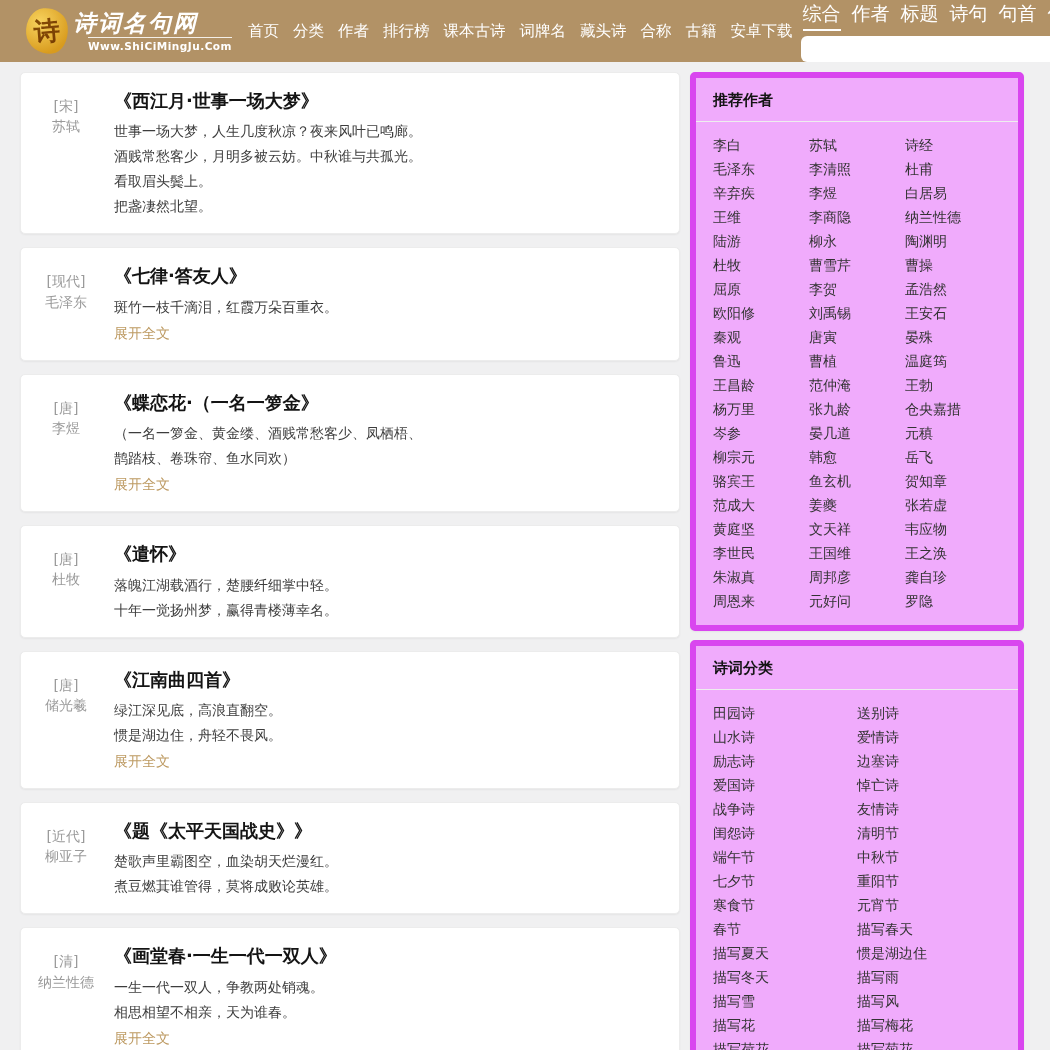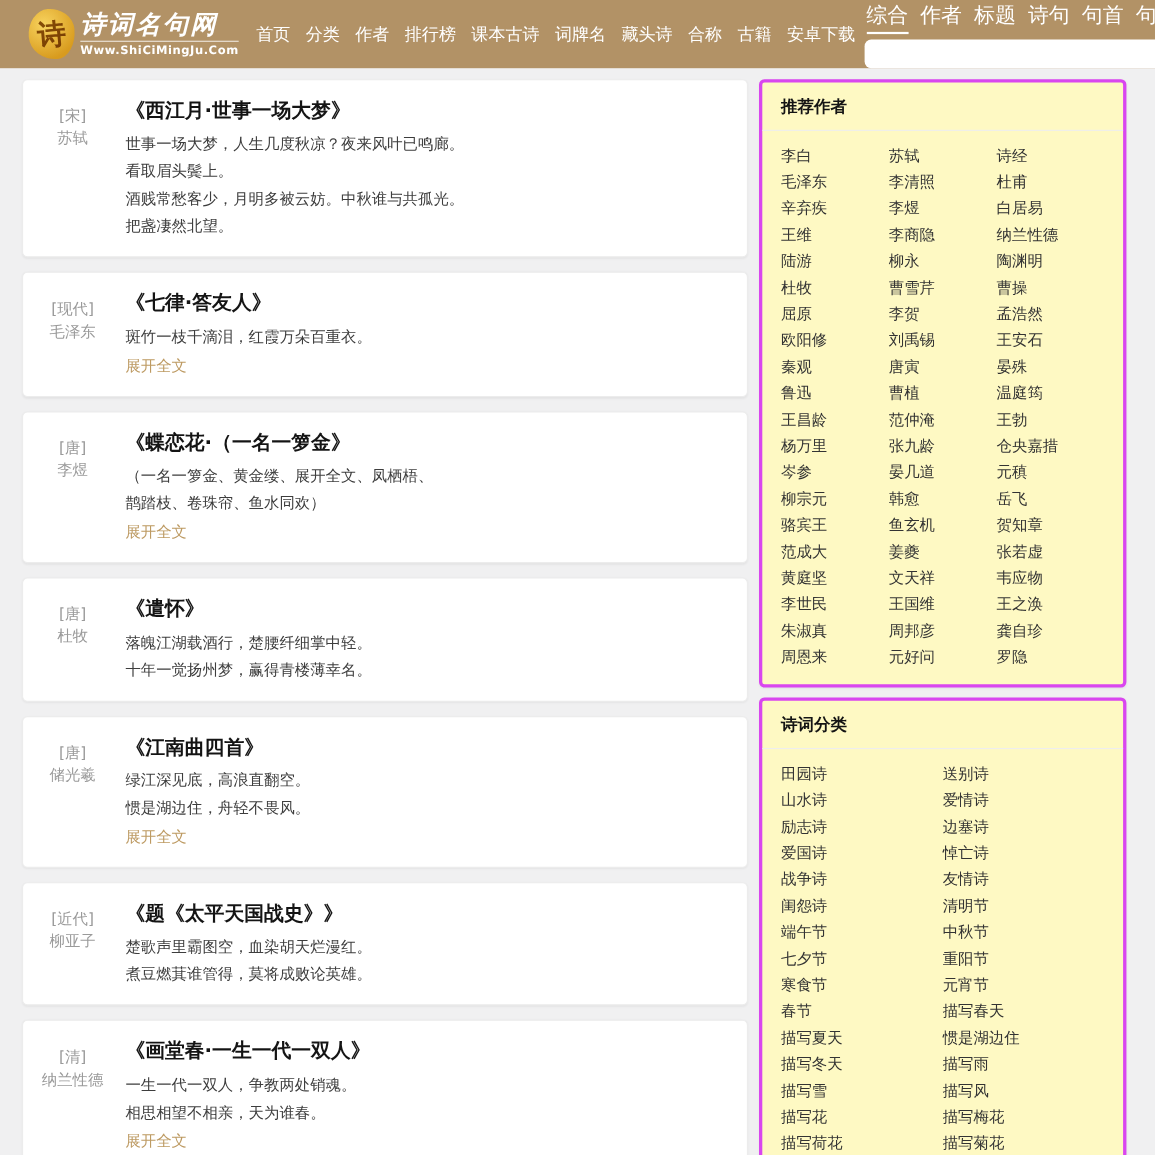--- a/index.html
+++ b/index.html
@@ -25,21 +25,21 @@
   }
   .seal span { color:#b2741f; mix-blend-mode:multiply; font-size:26px; font-weight:bold; color:#8a5d10; }
   .logo-title {
     font-family:"DejaVu Serif","Liberation Serif",serif;
     font-style:italic; font-weight:bold; color:#fff;
     font-size:23px; letter-spacing:2px; line-height:1; white-space:nowrap;
   }
   .logo-url {
     font-size:10.5px; font-weight:bold; color:#fff;
     border-top:1.5px solid rgba(255,255,255,.85);
-    margin-top:3px; padding-top:2px; letter-spacing:.5px;
+    margin-top:3px; padding-top:2px; letter-spacing:.5px;margin-left:15px;
   }
   .main-nav { display:flex; gap:14px; margin-left:8px; white-space:nowrap; }
   .nav-item { color:#fff; font-size:15.5px; text-decoration:none; cursor:pointer; }
   .search-area { margin-left:auto; width:341px; flex:none; }
   .search-tabs { display:flex; gap:11px; margin:1px 2px 5px; }
   .search-tab { color:#fff; font-size:19px; text-decoration:none; cursor:pointer; padding-bottom:2px; }
   .search-tab.active { border-bottom:2px solid #fff; }
   .search-box {
     background:#fff; border-radius:6px; height:26px;
     display:flex; align-items:center; padding:0 7px 0 10px;
@@ -60,21 +60,21 @@
   .meta { width:66px; flex:none; text-align:center; color:#9a9a9a; font-size:14px; padding-top:7px; line-height:1.45; }
   .card-body { margin-left:15px; min-width:0; }
   .poem-title {
     font-size:18px; font-weight:bold; color:#141414;
     margin:0 0 7px; line-height:1.3; cursor:pointer;
   }
   .line { font-size:14px; line-height:25px; color:#3d3d3d; }
   .expand { color:#bd9a62; font-size:14px; line-height:26px; cursor:pointer; display:inline-block; text-decoration:none; }
   
   .sidebar { flex:1; min-width:0; }
-  .panel { background:#fef9c3; border:3px solid #d946ef; border-radius:5px; box-shadow:0 1px 2px rgba(0,0,0,.05); margin-bottom:9px; }
+  .panel { background:#f0abfc; border:6px solid #d946ef; border-radius:5px; box-shadow:0 1px 2px rgba(0,0,0,.05); margin-bottom:9px; }
   .panel-title { font-size:15px; font-weight:bold; color:#141414; margin:0; padding:13px 17px 11px; border-bottom:1px solid #eee; }
   .grid { display:grid; padding:11px 17px 12px; }
   .grid.authors { grid-template-columns:repeat(3,1fr); }
   .grid.cats { grid-template-columns:repeat(2,1fr); }
   .cell { font-size:14px; line-height:24px; color:#333; text-decoration:none; cursor:pointer; white-space:nowrap; }
 </style>
 </head>
 <body>
 
 <header class="site-header">
@@ -120,22 +120,22 @@
   <main class="poem-list">
   <div class="card">
     <div class="meta">
       <div class="dynasty">[宋]</div>
       <div class="author">苏轼</div>
     </div>
     <div class="card-body">
       <h3 class="poem-title">《西江月·世事一场大梦》</h3>
       <div class="lines">
             <div class="line">世事一场大梦，人生几度秋凉？夜来风叶已鸣廊。</div>
+            <div class="line">酒贱常愁客少，月明多被云妨。中秋谁与共孤光。</div>
             <div class="line">看取眉头鬓上。</div>
-            <div class="line">酒贱常愁客少，月明多被云妨。中秋谁与共孤光。</div>
             <div class="line">把盏凄然北望。</div>
           </div>
 
     </div>
   </div>
 
   <div class="card">
     <div class="meta">
       <div class="dynasty">[现代]</div>
       <div class="author">毛泽东</div>
@@ -150,21 +150,21 @@
   </div>
 
   <div class="card">
     <div class="meta">
       <div class="dynasty">[唐]</div>
       <div class="author">李煜</div>
     </div>
     <div class="card-body">
       <h3 class="poem-title">《蝶恋花·（一名一箩金》</h3>
       <div class="lines">
-            <div class="line">（一名一箩金、黄金缕、展开全文、凤栖梧、</div>
+            <div class="line">（一名一箩金、黄金缕、酒贱常愁客少、凤栖梧、</div>
             <div class="line">鹊踏枝、卷珠帘、鱼水同欢）</div>
           </div>
       <a class="expand">展开全文</a>
     </div>
   </div>
 
   <div class="card">
     <div class="meta">
       <div class="dynasty">[唐]</div>
       <div class="author">杜牧</div>

